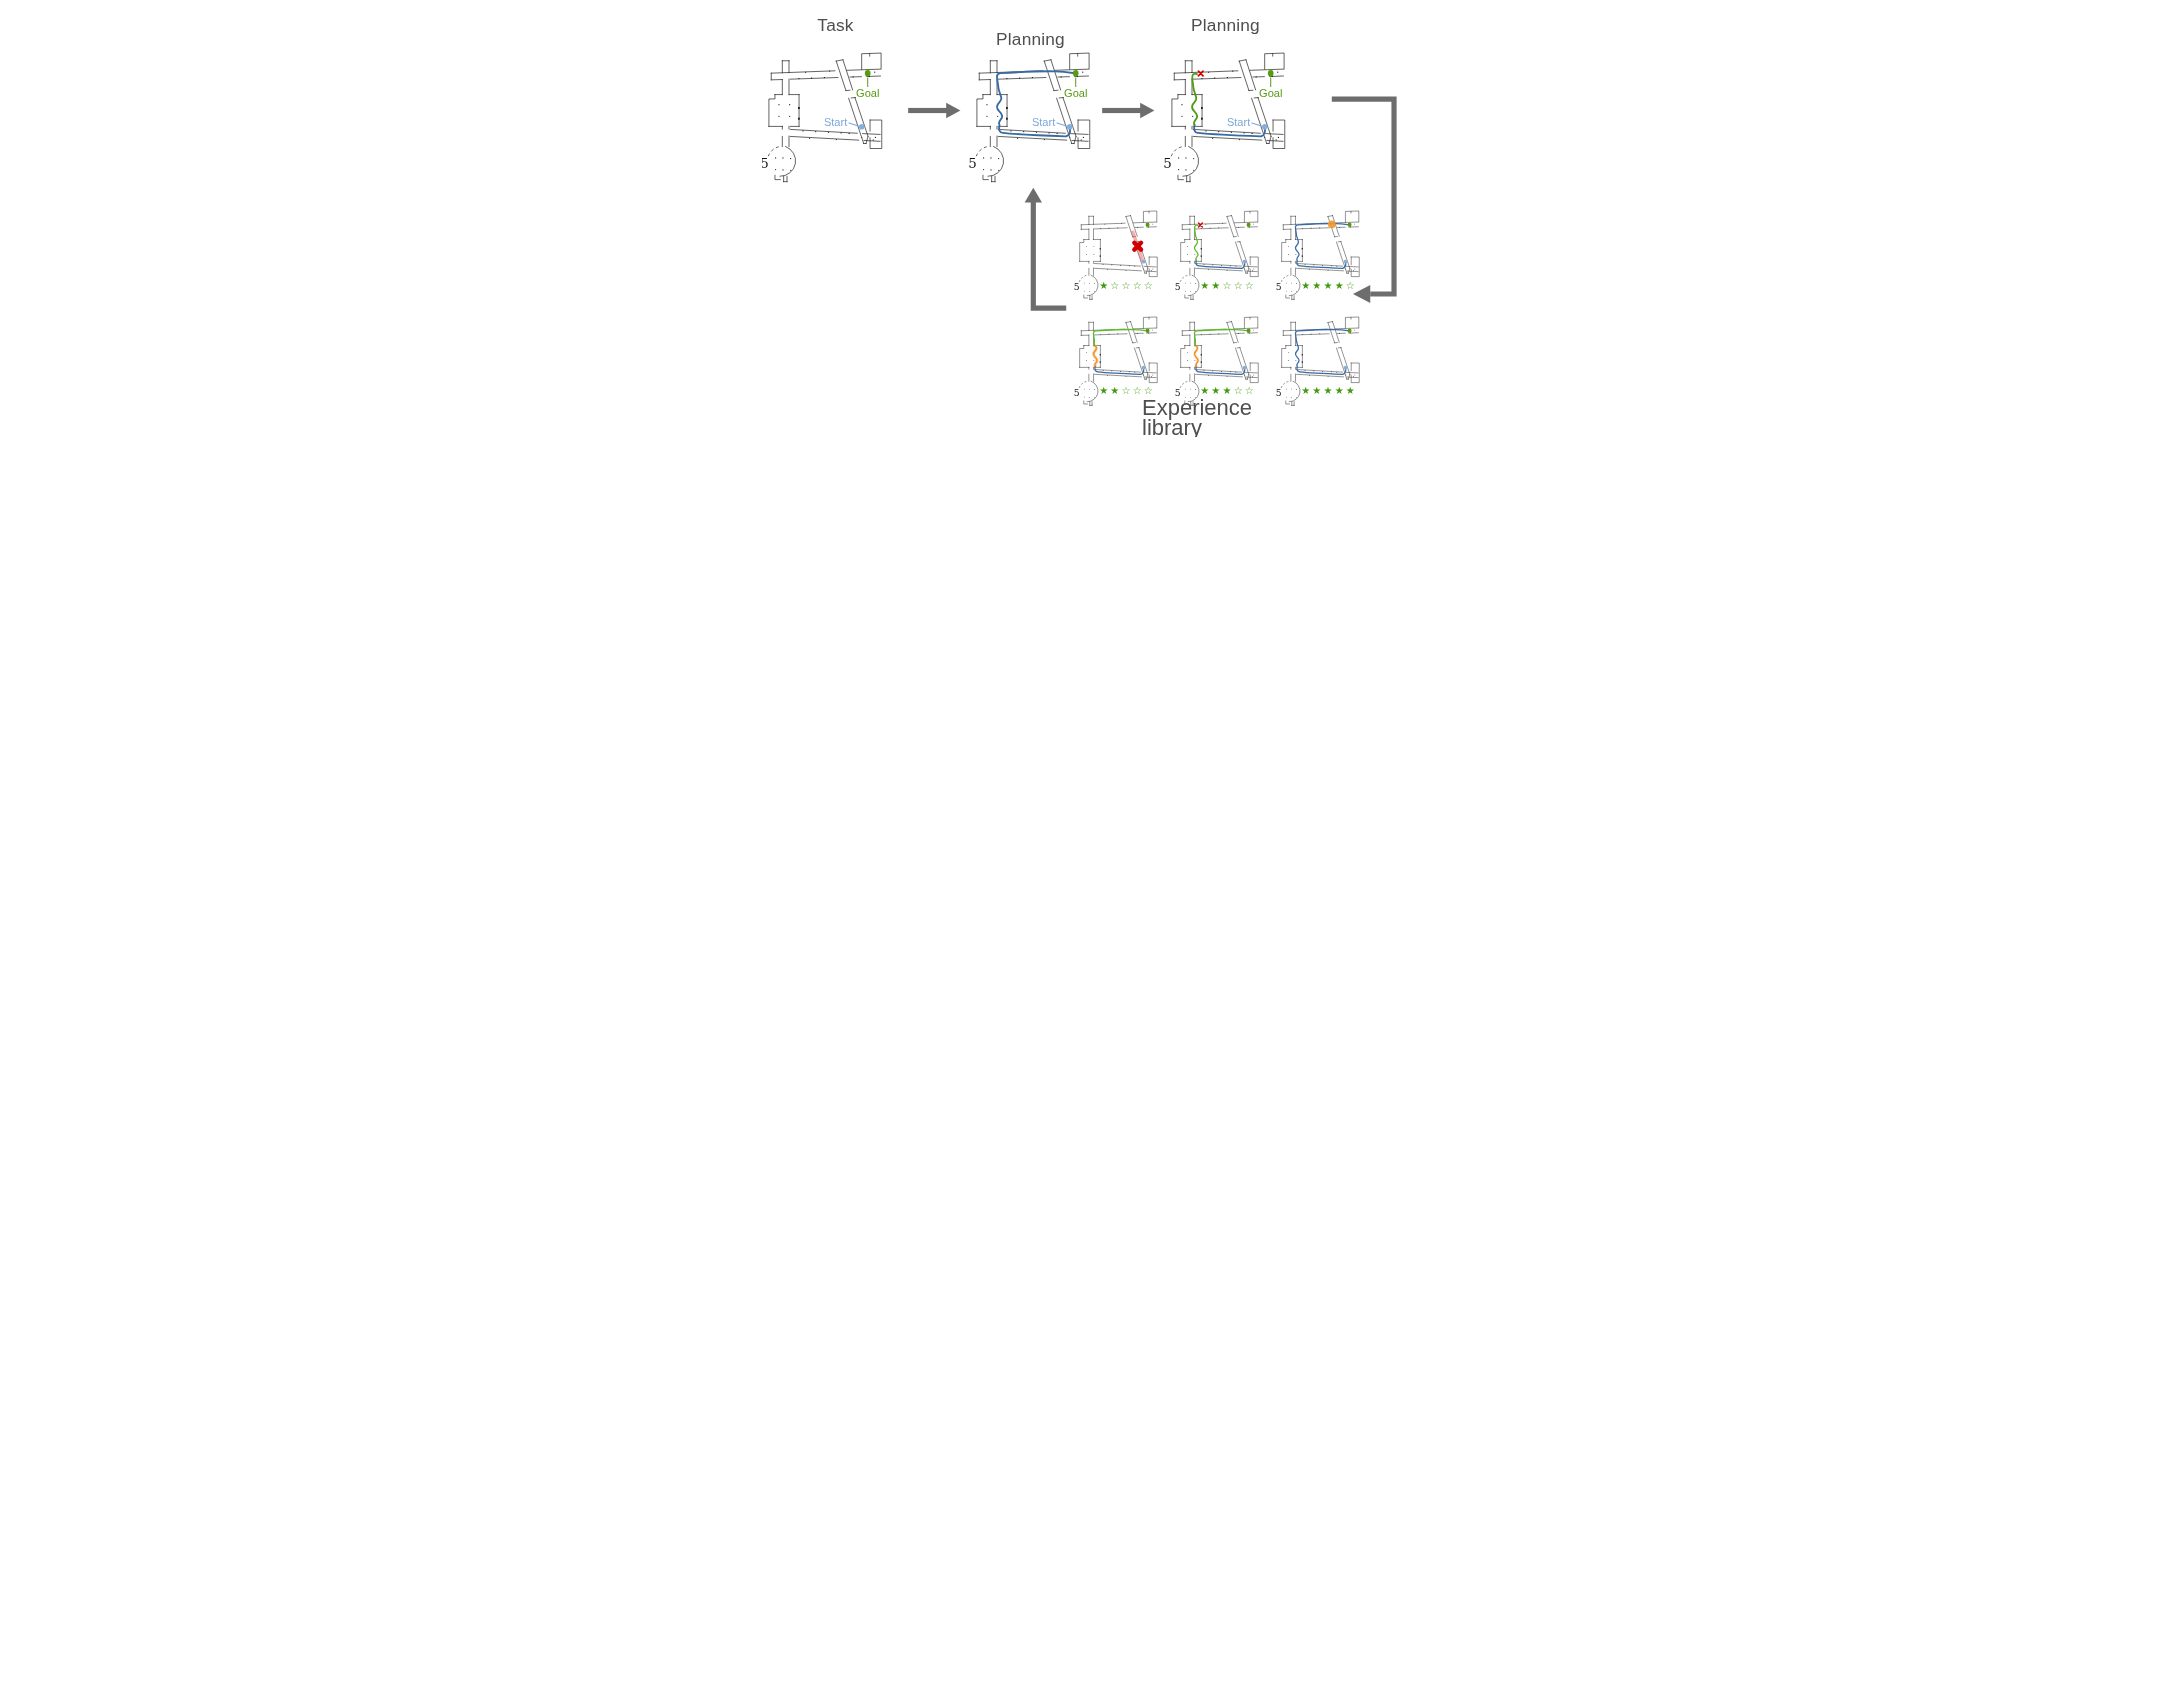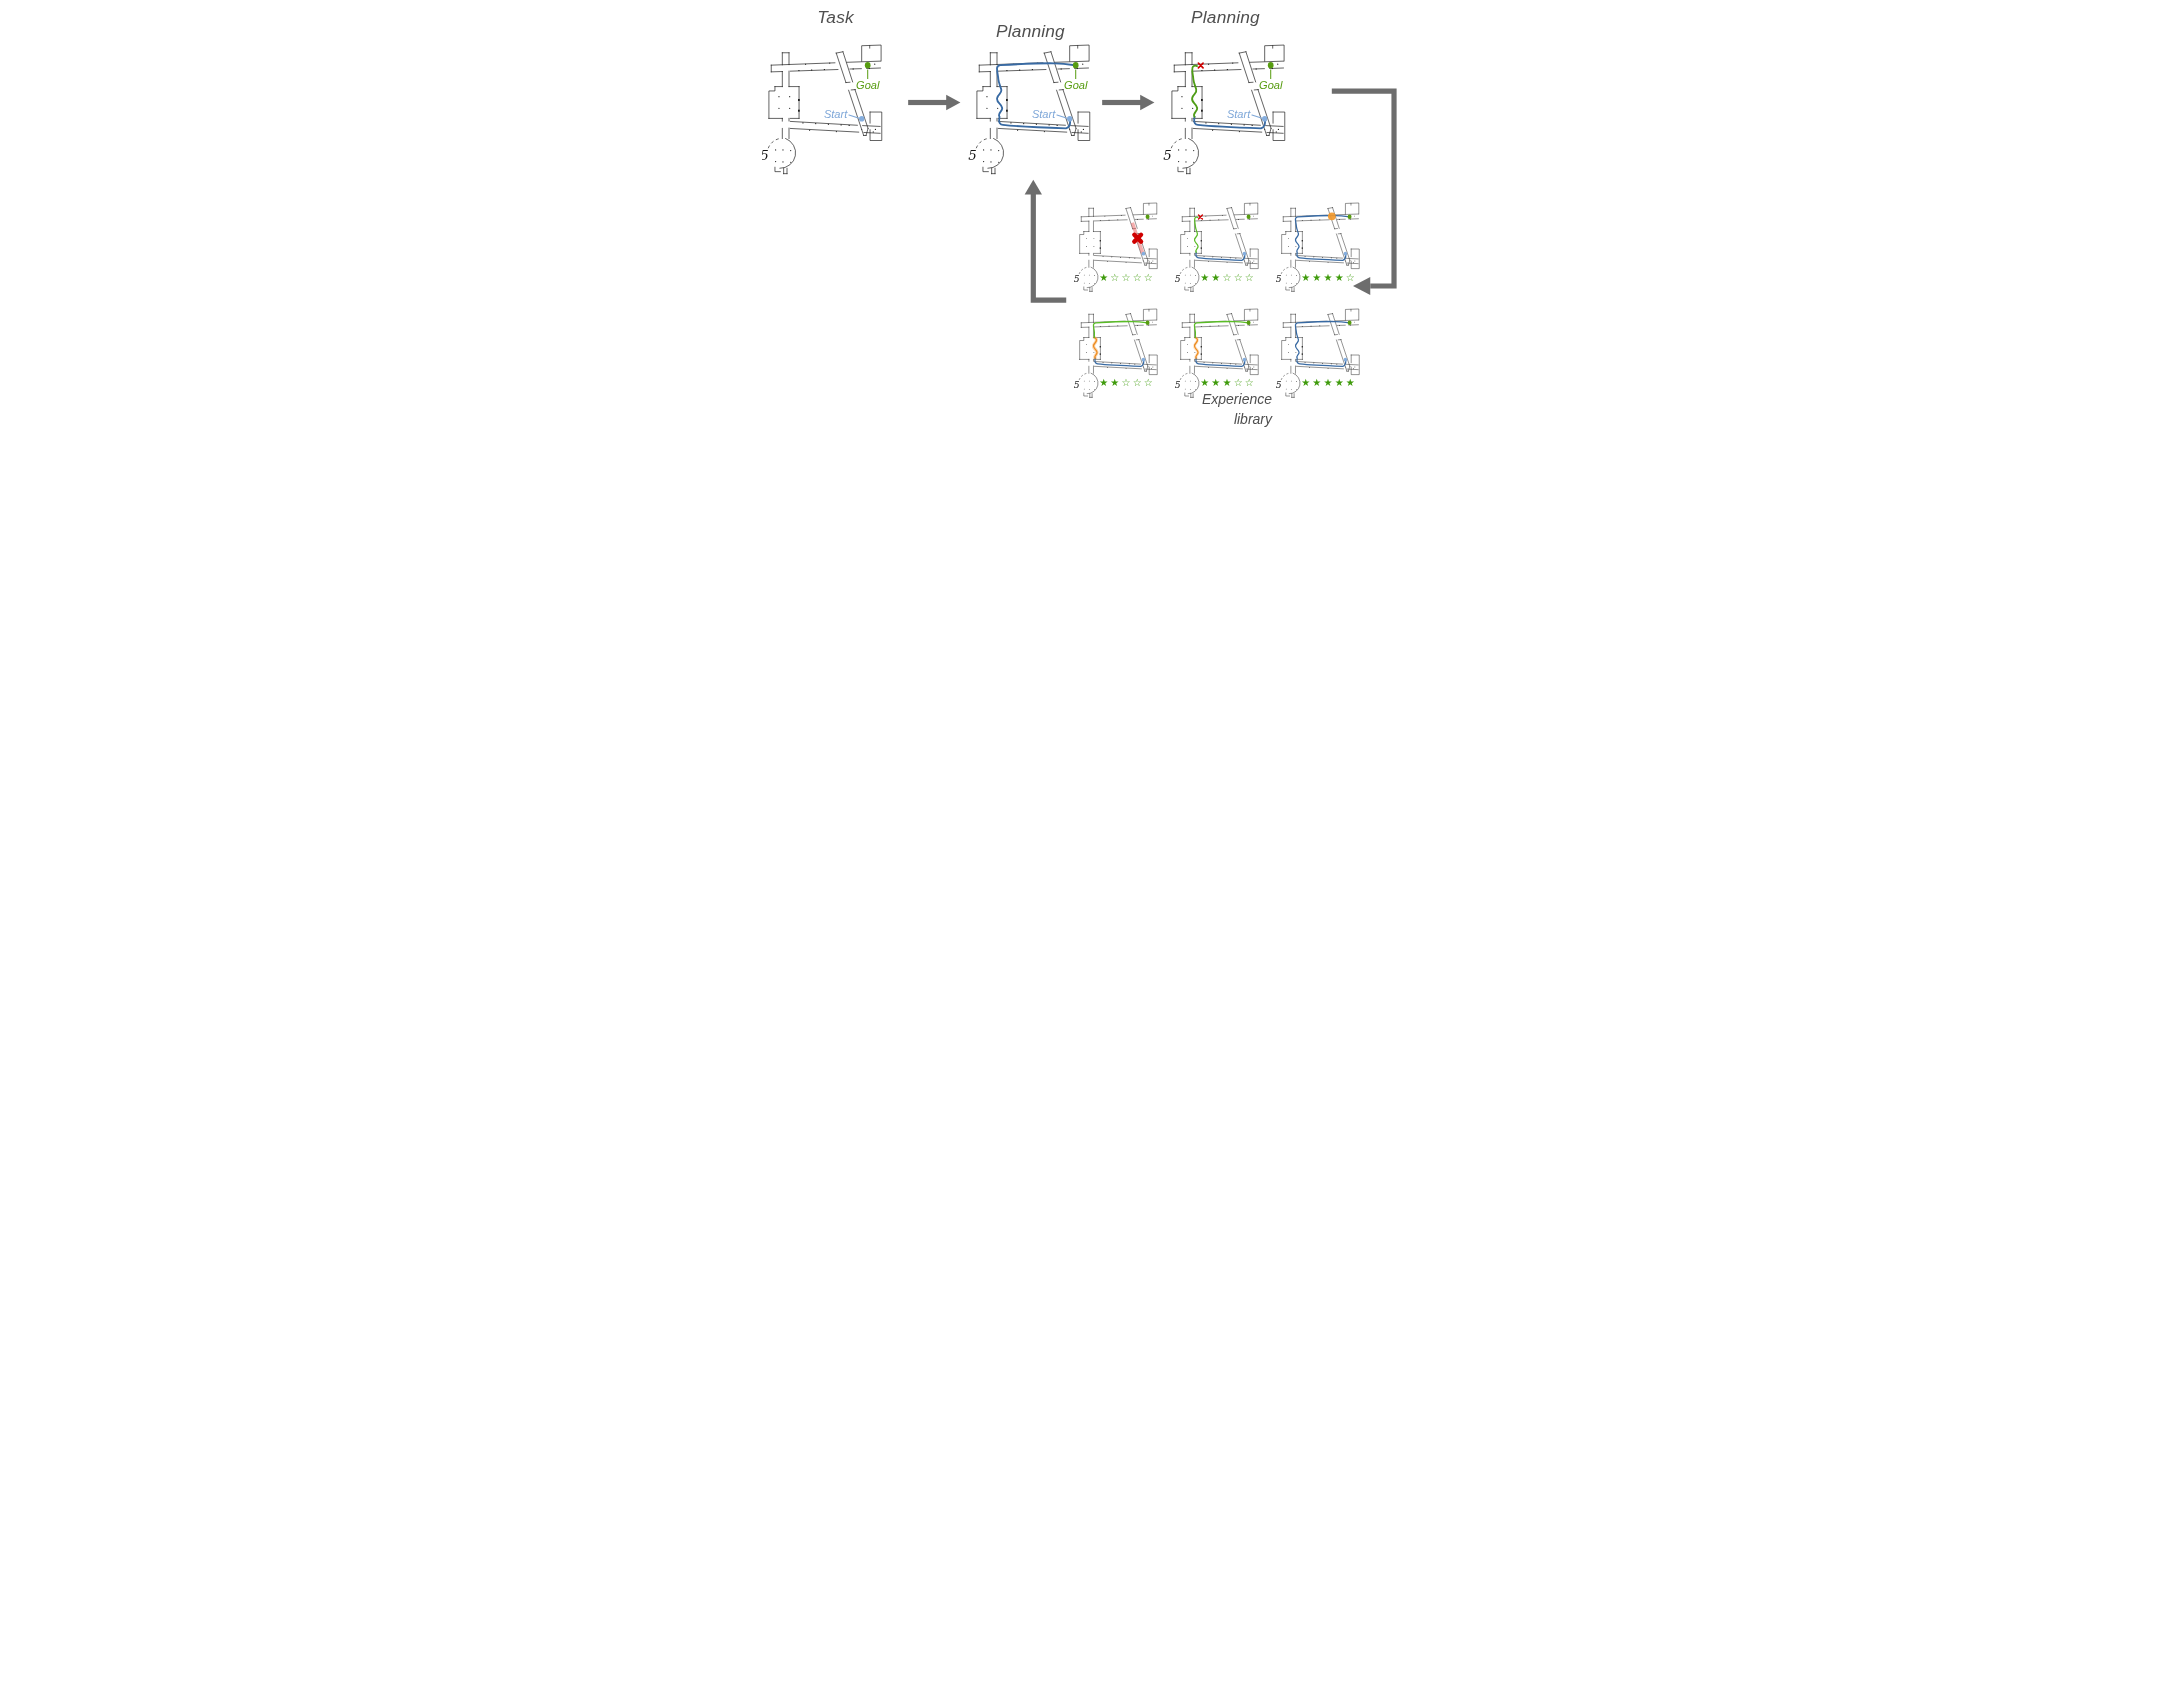--- a/index.html
+++ b/index.html
@@ -1,19 +1,19 @@
 <!DOCTYPE html>
 <html style="--wall: #161616; --title: #4f4f4f; --arrow: #6d6d6d; --goal-green: #579c10; --star-green: #3f9b0c; --exec-green: #4f9d17; --lib-green: #5abc26; --path-blue: #386aa3; --start-blue: #85aede; --start-label: #7ea7d8; --red: #cf0000; --red-band: rgba(231,76,76,0.45); --orange: #ee8c1e; --orange-blob: #f2992d; --orange-glow: rgba(247,173,96,0.50); --orange-glow2: rgba(247,173,96,0.38);font-size:7px"><head>
 <meta charset="utf-8">
 <style>
   html,body{margin:0;padding:0;background:#ffffff;font-family:"Liberation Sans",sans-serif;}
-  #canvas{position:relative;width:637px;height:425px;background:#fff;overflow:hidden;margin:4px auto;font-style:italic;}
+  #canvas{position:relative;width:637px;height:425px;background:#fff;overflow:hidden;margin:12px auto;}
   .abs{position:absolute;}
   .panel-title{color:var(--title);font-size:17.3px;font-weight:500;text-align:center;letter-spacing:0.2px;}
-  .lib-title{color:var(--title);font-size:14px;font-weight:500;text-align:right;line-height:19.5px;}
+  .lib-title{color:var(--title);font-size:22px;font-weight:500;text-align:left;line-height:19.5px;}
   svg{display:block;overflow:visible;}
   
   .w{stroke:var(--wall);stroke-width:2;fill:none;stroke-linecap:square;}
   .wd{stroke:var(--wall);stroke-width:2;fill:none;stroke-dasharray:9 8;stroke-linecap:butt;}
   .tick{fill:var(--wall);}
   .maplabel{fill:var(--wall);font-size:40px;font-family:"DejaVu Serif",serif;}
   
   .p-blue{stroke:var(--path-blue);stroke-width:5.5;fill:none;stroke-linecap:round;stroke-linejoin:round;}
   .p-gexec{stroke:var(--exec-green);stroke-width:5.5;fill:none;stroke-linecap:round;stroke-linejoin:round;}
   .p-glib{stroke:var(--lib-green);stroke-width:5.5;fill:none;stroke-linecap:round;stroke-linejoin:round;}

